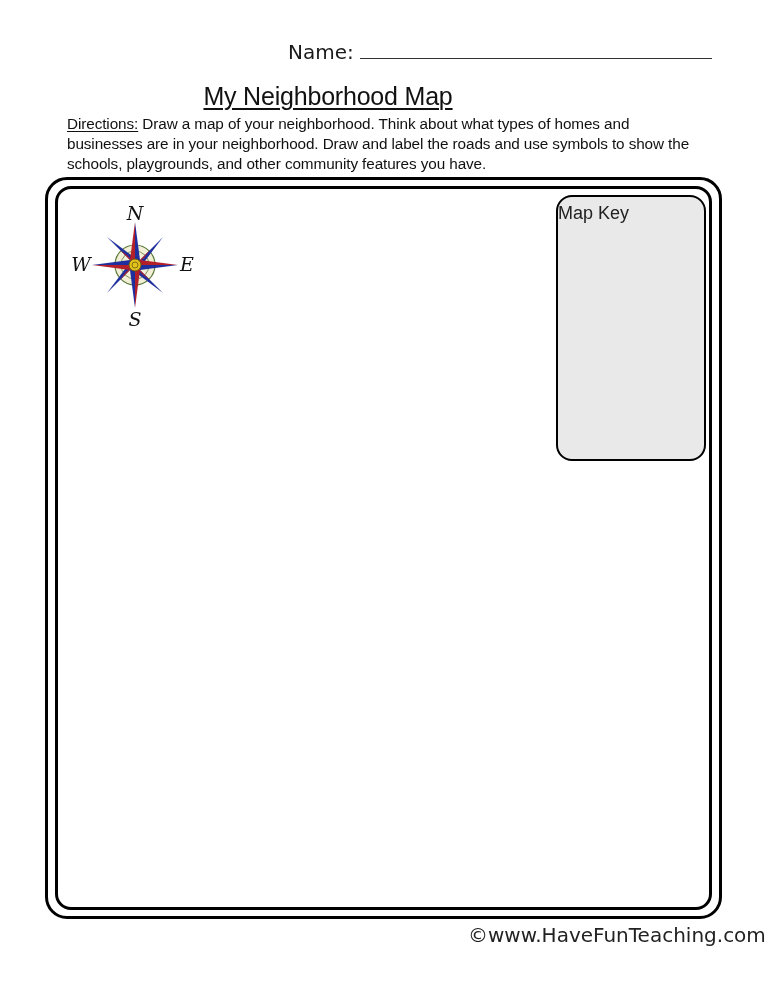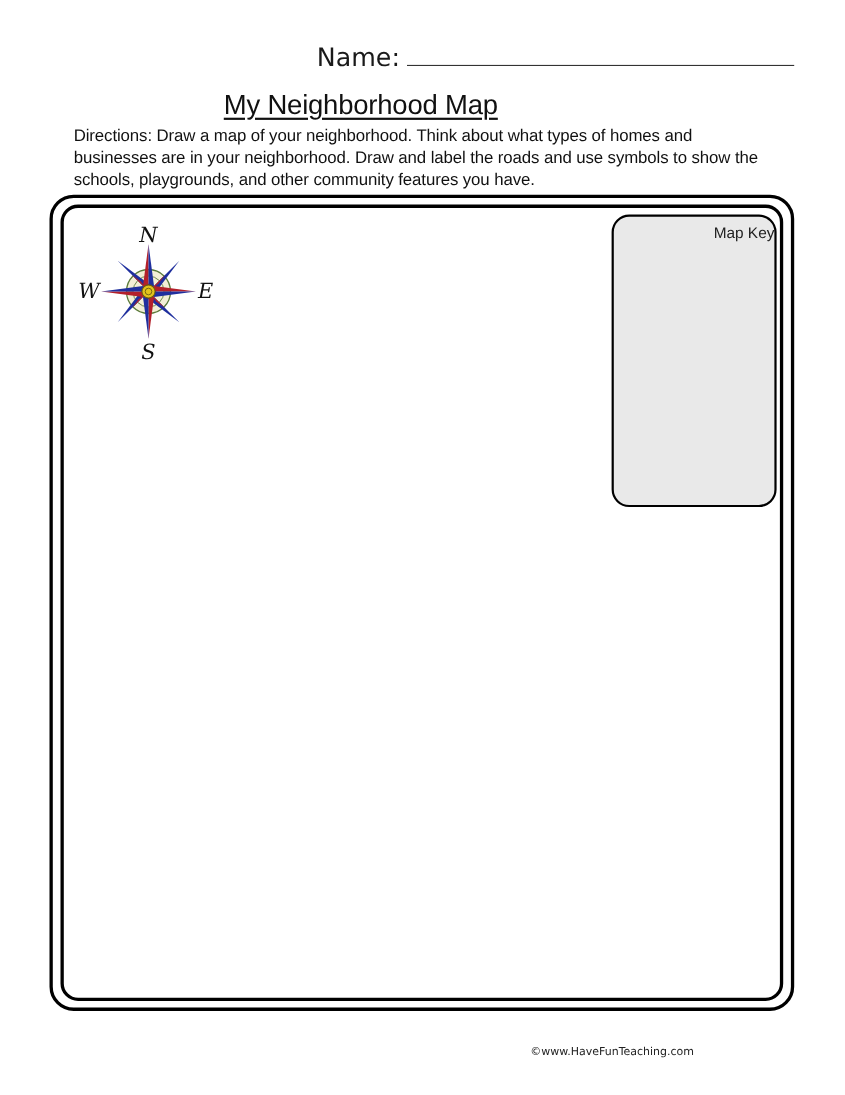--- a/index.html
+++ b/index.html
@@ -1,27 +1,27 @@
 <!DOCTYPE html>
 <html><head>
   <meta charset="utf-8">
   <style>
     html, body { margin: 0; padding: 0; background: #ffffff; }
     body { width: 768px; height: 995px; position: relative; overflow: hidden; font-family: "Liberation Sans", sans-serif; color: #111; }
-    .name-line { position: absolute; left: 288px; top: 40px; font-family: "DejaVu Sans", sans-serif; font-size: 23px; color: #1a1a1a; white-space: nowrap; }
+    .name-line { position: absolute; left: 288px; top: 40px; font-family: "DejaVu Sans", sans-serif; font-size: 20px; color: #1a1a1a; white-space: nowrap; }
     .name-line .blank { display: inline-block; width: 352px; border-bottom: 1.5px solid #333; margin-left: 6px; height: 14px; vertical-align: baseline; }
     .title { position: absolute; left: 0; width: 656px; top: 82px; text-align: center; font-size: 25px; text-decoration: underline; text-underline-offset: 3px; text-decoration-thickness: 1.5px; letter-spacing: -0.2px; color: #111; }
     .directions { position: absolute; left: 67px; top: 114px; width: 640px; font-size: 15.3px; line-height: 20px; color: #111; letter-spacing: -0.1px; }
-    .directions .label { text-underline-offset: 2px; }
+    .directions .label { text-decoration: underline; text-underline-offset: 2px; }
     .outer-frame { position: absolute; left: 45px; top: 177px; width: 671px; height: 736px; border: 3.5px solid #000; border-radius: 22px; }
     .inner-frame { position: absolute; left: 55px; top: 186px; width: 651px; height: 718px; border: 3px solid #000; border-radius: 16px; }
     .map-key { position: absolute; left: 556px; top: 195px; width: 146px; height: 262px; border: 2.5px solid #000; border-radius: 16px; background: #e9e9e9; }
-    .map-key-title { position: absolute; left: 0; width: 100%; top: 6px; text-align: right; font-size: 14px; color: #222; }
+    .map-key-title { position: absolute; left: 0; width: 100%; top: 6px; text-align: left; font-size: 18px; color: #222; }
     .compass { position: absolute; left: 70px; top: 200px; width: 130px; height: 132px; }
-    .footer { position: absolute; left: 482px; top: 923px; font-family: "DejaVu Sans", sans-serif; font-size: 10px; color: #222; white-space: nowrap; margin-top: 28px; }
+    .footer { position: absolute; left: 468px; top: 923px; font-family: "DejaVu Sans", sans-serif; font-size: 20px; color: #222; white-space: nowrap; }
   </style>
 </head>
 <body>
 
 <div class="name-line">
   <span>Name:</span><span class="blank"></span>
 </div>
 
 <div class="title">My Neighborhood Map</div>
 

